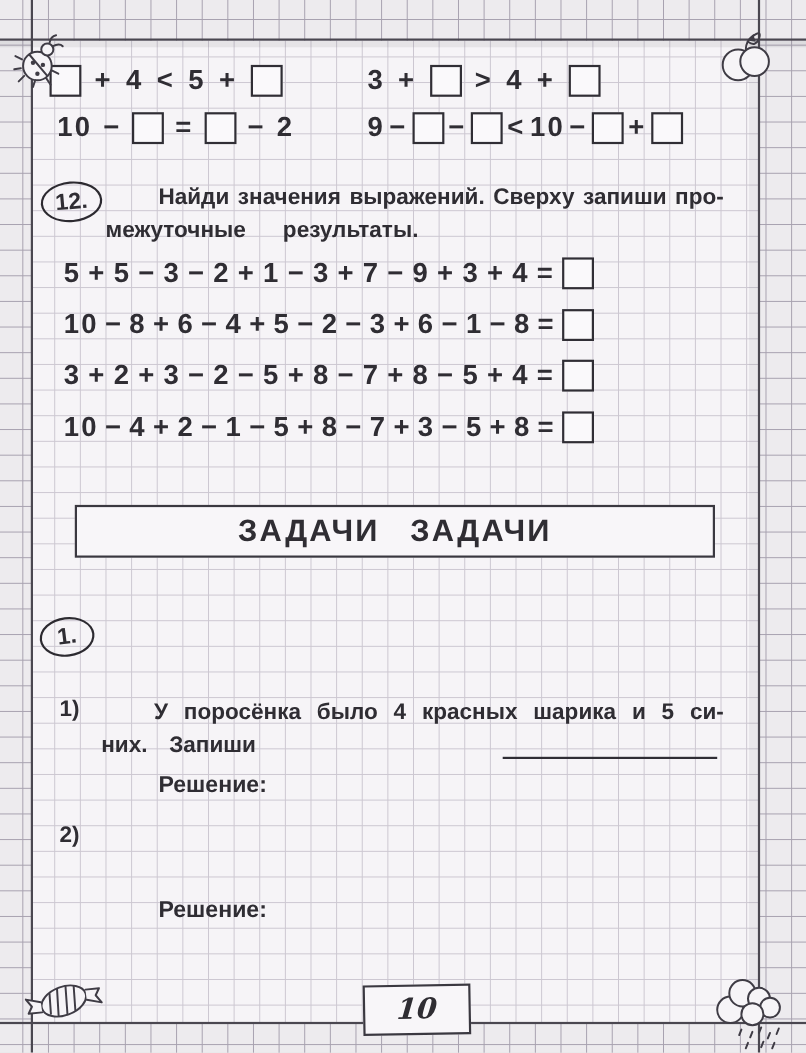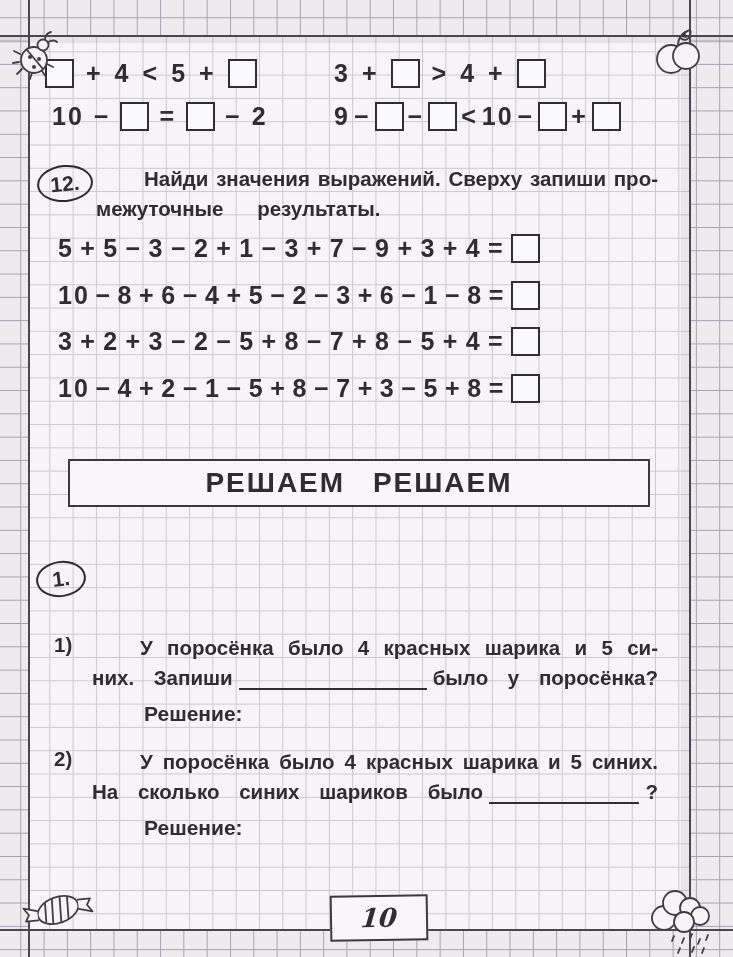--- a/index.html
+++ b/index.html
@@ -250,47 +250,38 @@
       <span class="tok">3</span>
       <span class="tok">−</span>
       <span class="tok">5</span>
       <span class="tok">+</span>
       <span class="tok">8</span>
       <span class="tok">=</span>
       <span class="wbox"></span>
     </div>
 
   <div class="header-box">
-    <span>РЕШАЕМ РЕШАЕМ</span>
+    <span>ЗАДАЧИ ЗАДАЧИ</span>
   </div>
 
   <div class="badge badge1">
     <span>1.</span>
   </div>
 
   <div class="plabel" style="left:54px; top:633px;">1)</div>
   <div class="ptext" style="left:92px; top:633px; width:566px;">
     <div class="jline">У поросёнка было 4 красных шарика и 5 си-</div>
     <div class="blankline">
       <span>них. Запиши</span>
       <span class="blank blank1"></span>
-      <span>было у поросёнка?</span>
     </div>
   </div>
   <div class="solution" style="left:96px; top:702px;">Решение:</div>
 
   <div class="plabel" style="left:54px; top:747px;">2)</div>
-  <div class="ptext" style="left:92px; top:747px; width:566px;">
-    <div class="jline">У поросёнка было 4 красных шарика и 5 синих.</div>
-    <div class="blankline">
-      <span>На сколько синих шариков было</span>
-      <span class="blank blank2"></span>
-      <span>?</span>
-    </div>
-  </div>
   <div class="solution" style="left:96px; top:816px;">Решение:</div>
 
   <div class="pagenum-box">
     <span>10</span>
   </div>
 
   <svg class="doodle" style="left:10px; top:26px;" width="54" height="58" viewBox="0 0 54 58">
     <circle class="filled" cx="24" cy="34" r="13"></circle>
     <line x1="17" y1="24" x2="33" y2="43"></line>
     <circle class="filled" cx="33" cy="19" r="5.5"></circle>

